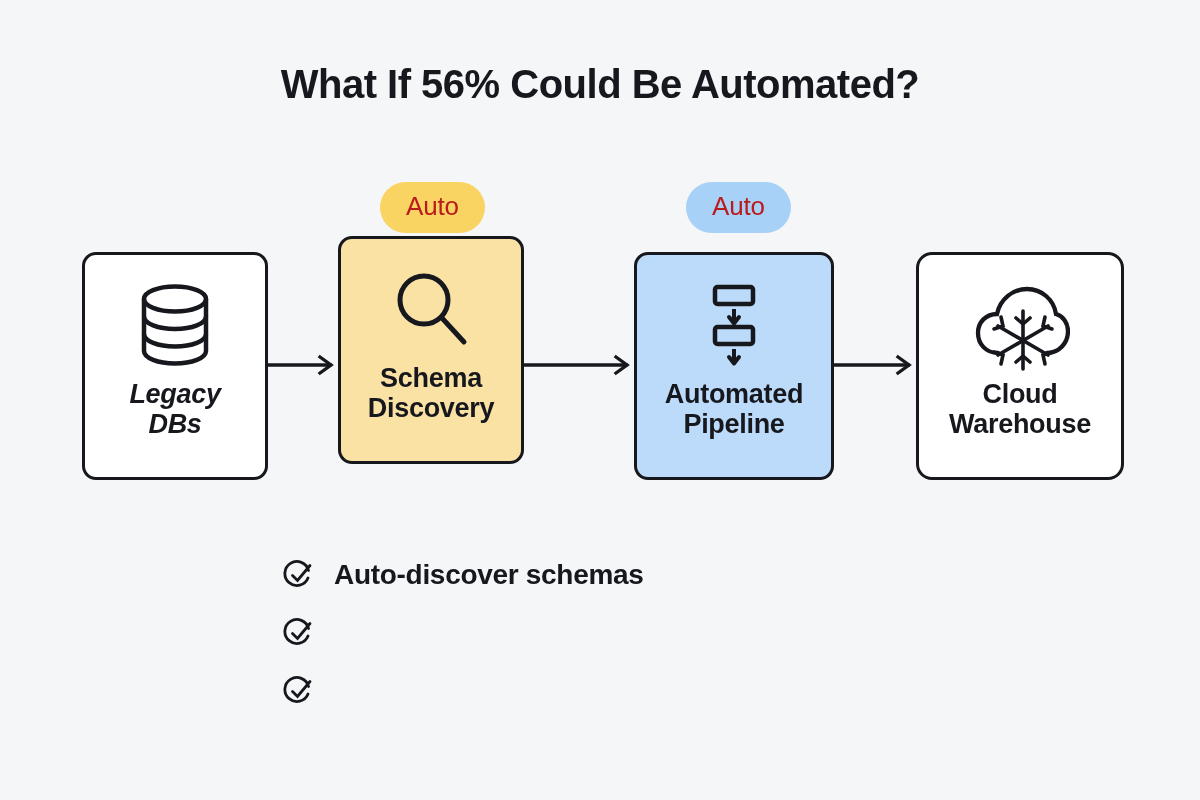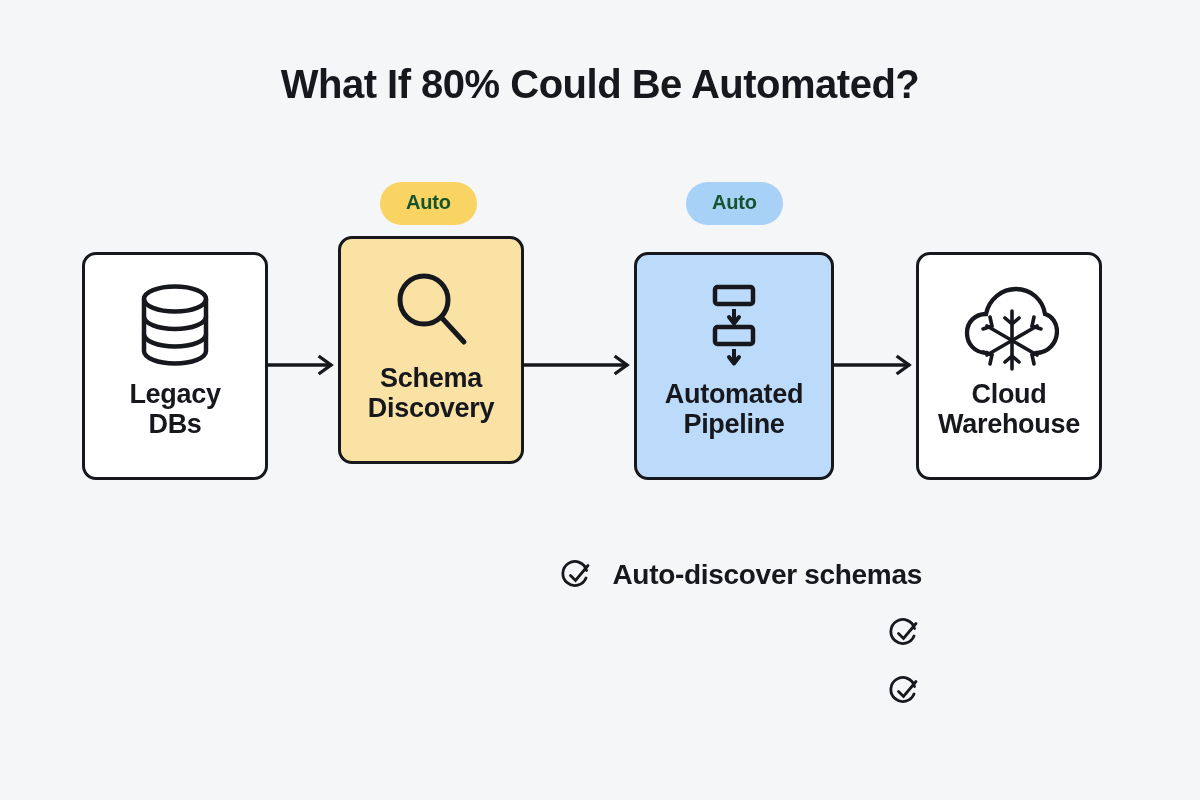--- a/index.html
+++ b/index.html
@@ -60,33 +60,33 @@
     font-size: 27px;
     font-weight: bold;
     line-height: 1.12;
     text-align: center;
     white-space: pre-line;
     letter-spacing: -0.3px;
     width: 220px;
   }
 
   
-  #node-0 { left: 82px;  top: 77px;  width: 186px; height: 228px; }
+  #node-0 { left: 82px;  top: 77px;  width: 186px; height: 228px; font-style: italic; }
   #node-1 { left: 338px; top: 61px;  width: 186px; height: 228px; background: #fae2a4; }
   #node-2 { left: 634px; top: 77px;  width: 200px; height: 228px; background: #bcdafa; }
-  #node-3 { left: 916px; top: 77px;  width: 186px; height: 228px; }
+  #node-3 { left: 916px; top: 77px;  width: 208px; height: 228px; border-radius: 16px; }
 
   .badge {
     position: absolute;
     border-radius: 999px;
-    font-size: 20px;
-    font-weight: bold;
+    font-size: 26px;
+    font-weight: normal;
     padding: 9px 26px 11px 26px;
     letter-spacing: -0.2px;
-    color: #14532d;
+    color: #b91c1c;
   }
   #badge-1 { left: 380px; top: 7px;  background: #f9d462; }
   #badge-2 { left: 686px; top: 7px;  background: #a8d1f8; }
 
   .arrow {
     position: absolute;
     height: 24px;
     top: 178px;
   }
   #arrow-0 { left: 268px; width: 70px; }
@@ -97,21 +97,20 @@
   #bullets {
     position: absolute;
     left: 282px;
     top: 546px;
     width: 640px;
   }
   .bullet {
     display: flex;
     align-items: center;
     height: 58px;
-    justify-content: flex-end;
   }
   .bullet .check-wrap {
     width: 34px;
     height: 34px;
     flex: 0 0 34px;
     display: flex;
     align-items: center;
     justify-content: center;
   }
   .bullet .bullet-text {
@@ -119,21 +118,21 @@
     font-size: 28px;
     font-weight: bold;
     letter-spacing: -0.3px;
     color: #16181d;
     white-space: nowrap;
   }
 </style>
 </head>
 <body>
 
-<div id="page-title">What If 80% Could Be Automated?</div>
+<div id="page-title">What If 56% Could Be Automated?</div>
 
 <div id="flow">
 
   <div class="node" id="node-0">
     <div class="icon-wrap">
       <svg width="86" height="92" viewBox="0 0 86 92" fill="none" stroke="#16181d" stroke-width="4.5">
         <ellipse cx="43" cy="18" rx="31" ry="12.5"></ellipse>
         <path d="M12 18 V70 C12 77 26 82.5 43 82.5 C60 82.5 74 77 74 70 V18"></path>
         <path d="M12 35.5 C12 42.5 26 48 43 48 C60 48 74 42.5 74 35.5"></path>
         <path d="M12 53 C12 60 26 65.5 43 65.5 C60 65.5 74 60 74 53"></path>

